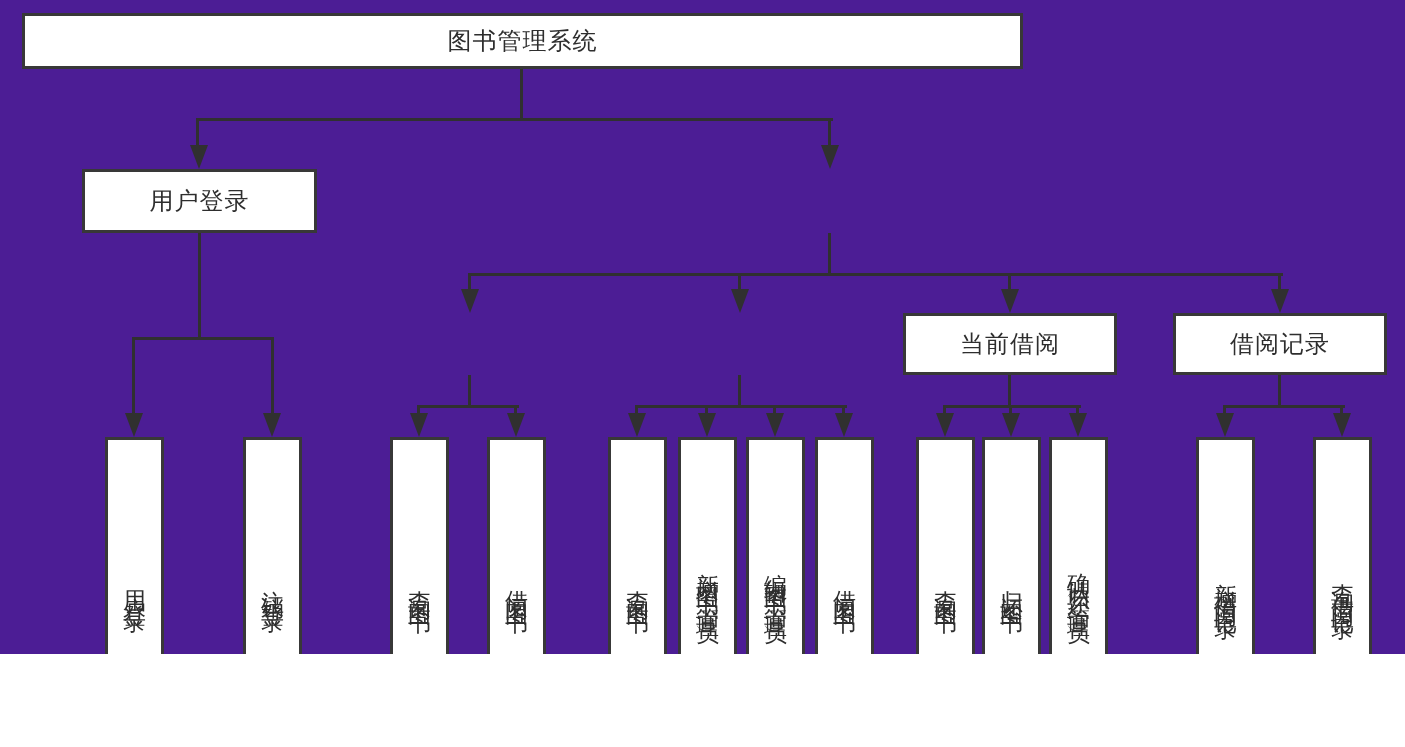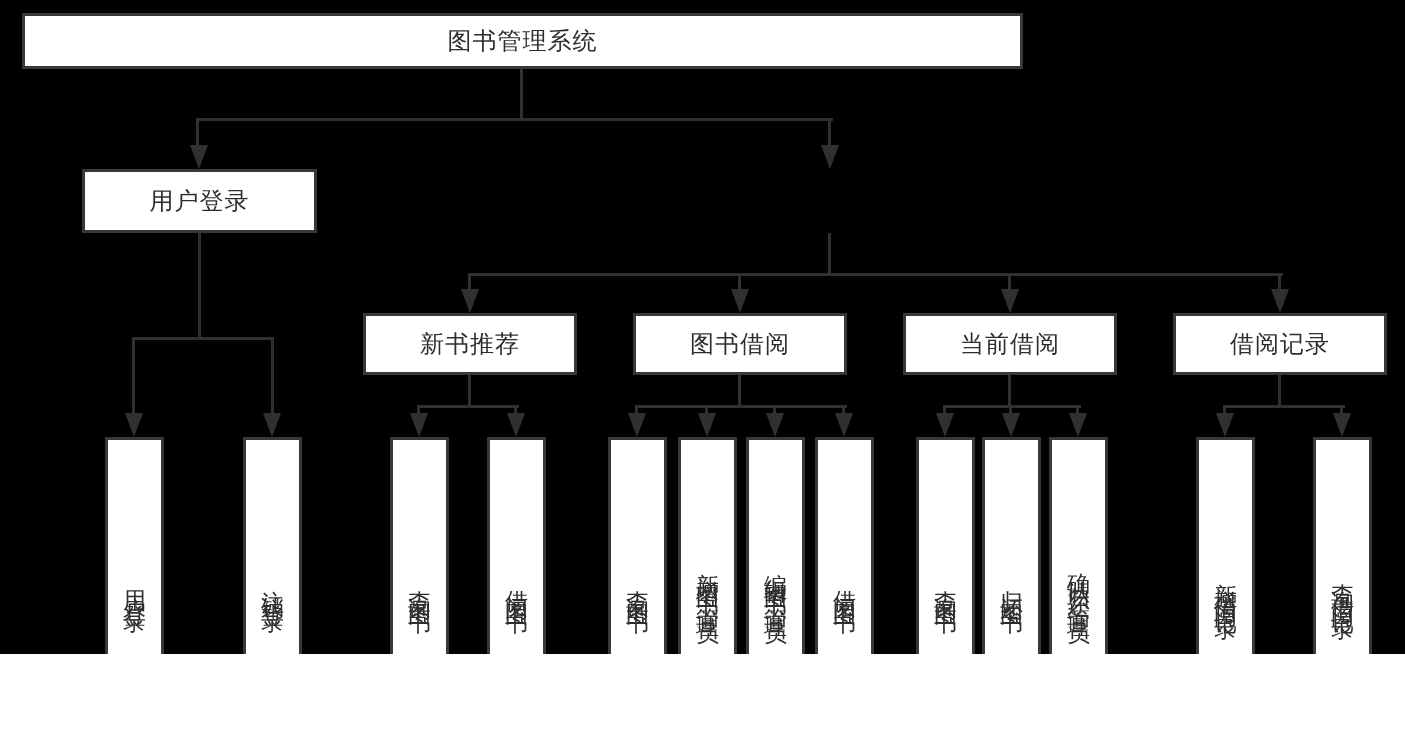--- a/index.html
+++ b/index.html
@@ -3,21 +3,21 @@
 <meta charset="utf-8">
 <style>
   * { margin: 0; padding: 0; box-sizing: border-box; }
   html, body { background: #ffffff; }
   body { font-family: "Liberation Sans", "DejaVu Sans", sans-serif; }
 
   .canvas {
     position: relative;
     width: 1405px;
     height: 654px;
-    background: #000000;
+    background: #4c1d95;
     overflow: hidden;
   }
 
   .node {
     position: absolute;
     border: 3px solid #383838;
     background: #ffffff;
     display: flex;
     align-items: center;
     justify-content: center;
@@ -99,26 +99,20 @@
   <div class="line" style="left:468px;  top:273px; width:815px; height:3px;"></div>
   <div class="line" style="left:468px;  top:273px; width:3px;   height:18px;"></div>
   <div class="line" style="left:738px;  top:273px; width:3px;   height:18px;"></div>
   <div class="line" style="left:1008px; top:273px; width:3px;   height:18px;"></div>
   <div class="line" style="left:1278px; top:273px; width:3px;   height:18px;"></div>
   <div class="arrow" style="left:461px;  top:289px;"></div>
   <div class="arrow" style="left:731px;  top:289px;"></div>
   <div class="arrow" style="left:1001px; top:289px;"></div>
   <div class="arrow" style="left:1271px; top:289px;"></div>
 
-  <div class="node" style="left:363px; top:313px; width:214px; height:62px;">
-    <span>新书推荐</span>
-  </div>
-  <div class="node" style="left:633px; top:313px; width:214px; height:62px;">
-    <span>图书借阅</span>
-  </div>
   <div class="node" style="left:903px; top:313px; width:214px; height:62px;">
     <span>当前借阅</span>
   </div>
   <div class="node" style="left:1173px; top:313px; width:214px; height:62px;">
     <span>借阅记录</span>
   </div>
 
   <div class="line" style="left:468px; top:375px; width:3px;   height:32px;"></div>
   <div class="line" style="left:417px; top:405px; width:102px; height:3px;"></div>
   <div class="line" style="left:417px; top:405px; width:3px;   height:12px;"></div>

